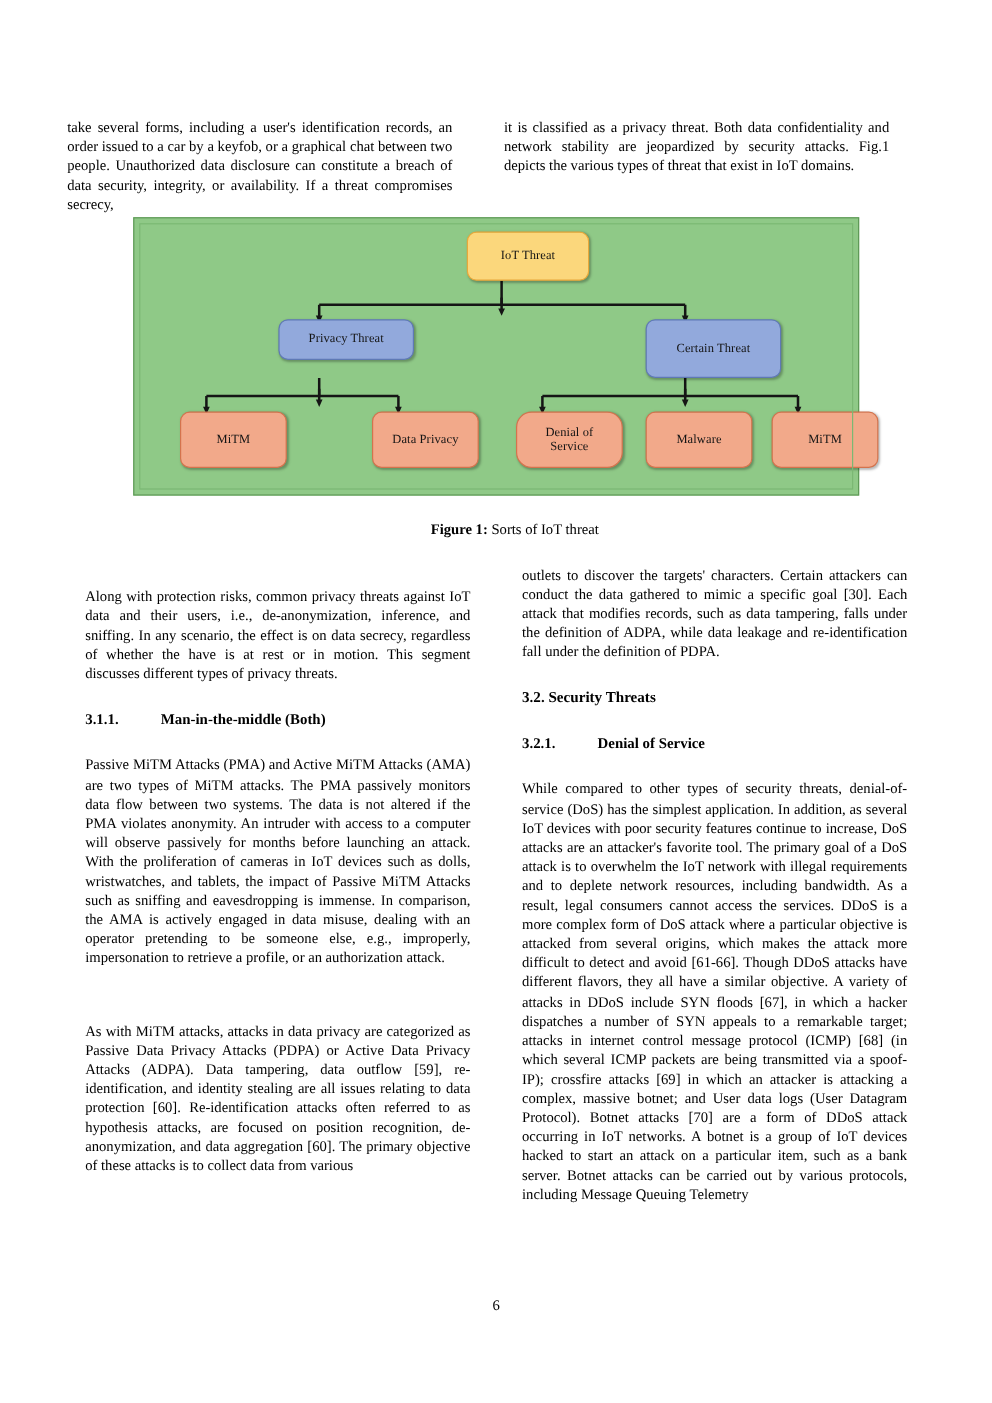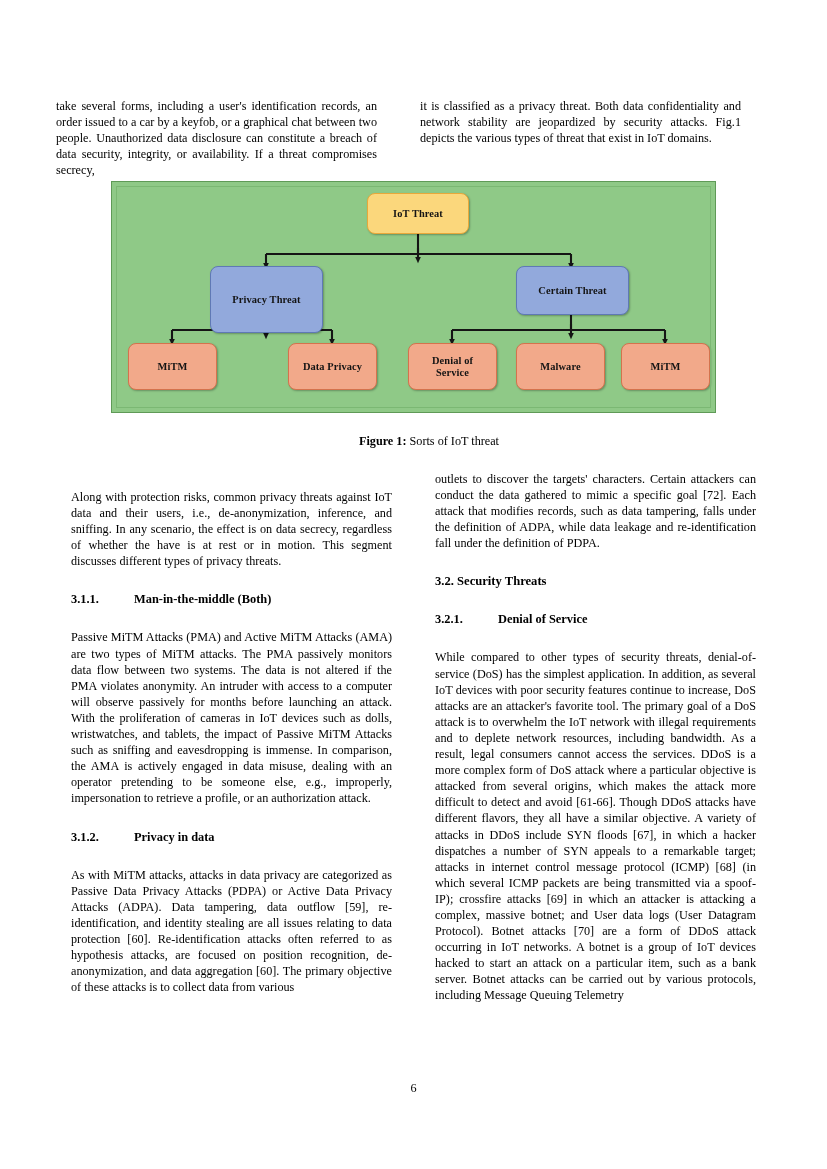--- a/index.html
+++ b/index.html
@@ -70,26 +70,27 @@
     pointer-events: none;
   }
   .node {
     position: absolute;
     box-sizing: border-box;
     display: flex;
     align-items: center;
     justify-content: center;
     text-align: center;
     border-radius: 8px;
-    font-weight: bold;
+    font-weight: normal;
     font-size: 10.4px;
     line-height: 12px;
     letter-spacing: 0.1px;
     color: #141414;
     font-family: "Liberation Serif", "DejaVu Serif", serif;
+    margin-left: 22px;
   }
   .node.root {
     background: #fbd77c;
     border: 1.6px solid #e8a83a;
     box-shadow: 1px 1px 2px rgba(0,0,0,0.28);
   }
   .node.mid {
     background: #92a9dc;
     border: 1.6px solid #5f79b5;
     box-shadow: 1px 1px 2px rgba(0,0,0,0.28);
@@ -199,37 +200,37 @@
           <path d="M340,148 L553,148"></path>
           <path d="M340,148 L340,160" marker-end="url(#arrowhead)"></path>
           <path d="M553,148 L553,160" marker-end="url(#arrowhead)"></path>
         </g>
       </svg>
 
       <div class="node root" style="left:255px; top:11px; width:102px; height:41px;">
         <span>IoT Threat</span>
       </div>
 
-      <div class="node mid" style="left:98px; top:84px; width:113px; height:67px;">
+      <div class="node mid" style="left:98px; top:84px; width:113px; height:34px;">
         <span>Privacy Threat</span>
       </div>
 
       <div class="node mid" style="left:404px; top:84px; width:113px; height:49px;">
         <span>Certain Threat</span>
       </div>
 
       <div class="node leaf" style="left:16px; top:161px; width:89px; height:47px;">
         <span>MiTM</span>
       </div>
 
       <div class="node leaf" style="left:176px; top:161px; width:89px; height:47px;">
         <span>Data Privacy</span>
       </div>
 
-      <div class="node leaf" style="left:296px; top:161px; width:89px; height:47px;">
+      <div class="node leaf" style="left:296px; top:161px; width:89px; height:47px;border-radius:13px;">
         <span>
           <span>Denial of</span><br>
           <span>Service</span>
         </span>
       </div>
 
       <div class="node leaf" style="left:404px; top:161px; width:89px; height:47px;">
         <span>Malware</span>
       </div>
 
@@ -250,30 +251,26 @@
       <div class="gap-m"></div>
       <p class="body">Along with protection risks, common privacy threats against IoT data and their users, i.e., de-anonymization, inference, and sniffing. In any scenario, the effect is on data secrecy, regardless of whether the have is at rest or in motion. This segment discusses different types of privacy threats.</p>
       <div class="gap-l"></div>
       <h4 class="subsec">
         <span class="num">3.1.1.</span>
         <span>Man-in-the-middle (Both)</span>
       </h4>
       <div class="gap-l"></div>
       <p class="body">Passive MiTM Attacks (PMA) and Active MiTM Attacks (AMA) are two types of MiTM attacks. The PMA passively monitors data flow between two systems. The data is not altered if the PMA violates anonymity. An intruder with access to a computer will observe passively for months before launching an attack. With the proliferation of cameras in IoT devices such as dolls, wristwatches, and tablets, the impact of Passive MiTM Attacks such as sniffing and eavesdropping is immense. In comparison, the AMA is actively engaged in data misuse, dealing with an operator pretending to be someone else, e.g., improperly, impersonation to retrieve a profile, or an authorization attack.</p>
       <div class="gap-l"></div>
-      <h4 class="subsec">
-        <span class="num">3.1.2.</span>
-        <span>Privacy in data</span>
-      </h4>
       <div class="gap-l"></div>
       <p class="body">As with MiTM attacks, attacks in data privacy are categorized as Passive Data Privacy Attacks (PDPA) or Active Data Privacy Attacks (ADPA). Data tampering, data outflow [59], re-identification, and identity stealing are all issues relating to data protection [60]. Re-identification attacks often referred to as hypothesis attacks, are focused on position recognition, de-anonymization, and data aggregation [60]. The primary objective of these attacks is to collect data from various</p>
     </div>
 
     <div class="col">
-      <p class="body">outlets to discover the targets' characters. Certain attackers can conduct the data gathered to mimic a specific goal [72]. Each attack that modifies records, such as data tampering, falls under the definition of ADPA, while data leakage and re-identification fall under the definition of PDPA.</p>
+      <p class="body">outlets to discover the targets' characters. Certain attackers can conduct the data gathered to mimic a specific goal [30]. Each attack that modifies records, such as data tampering, falls under the definition of ADPA, while data leakage and re-identification fall under the definition of PDPA.</p>
       <div class="gap-l"></div>
       <h3 class="sec">3.2.  Security Threats</h3>
       <div class="gap-l"></div>
       <h4 class="subsec">
         <span class="num">3.2.1.</span>
         <span>Denial of Service</span>
       </h4>
       <div class="gap-l"></div>
       <p class="body">While compared to other types of security threats, denial-of-service (DoS) has the simplest application. In addition, as several IoT devices with poor security features continue to increase, DoS attacks are an attacker's favorite tool. The primary goal of a DoS attack is to overwhelm the IoT network with illegal requirements and to deplete network resources, including bandwidth. As a result, legal consumers cannot access the services. DDoS is a more complex form of DoS attack where a particular objective is attacked from several origins, which makes the attack more difficult to detect and avoid [61-66]. Though DDoS attacks have different flavors, they all have a similar objective. A variety of attacks in DDoS include SYN floods [67], in which a hacker dispatches a number of SYN appeals to a remarkable target; attacks in internet control message protocol (ICMP) [68] (in which several ICMP packets are being transmitted via a spoof-IP); crossfire attacks [69] in which an attacker is attacking a complex, massive botnet; and User data logs (User Datagram Protocol). Botnet attacks [70] are a form of DDoS attack occurring in IoT networks. A botnet is a group of IoT devices hacked to start an attack on a particular item, such as a bank server. Botnet attacks can be carried out by various protocols, including Message Queuing Telemetry</p>
     </div>

